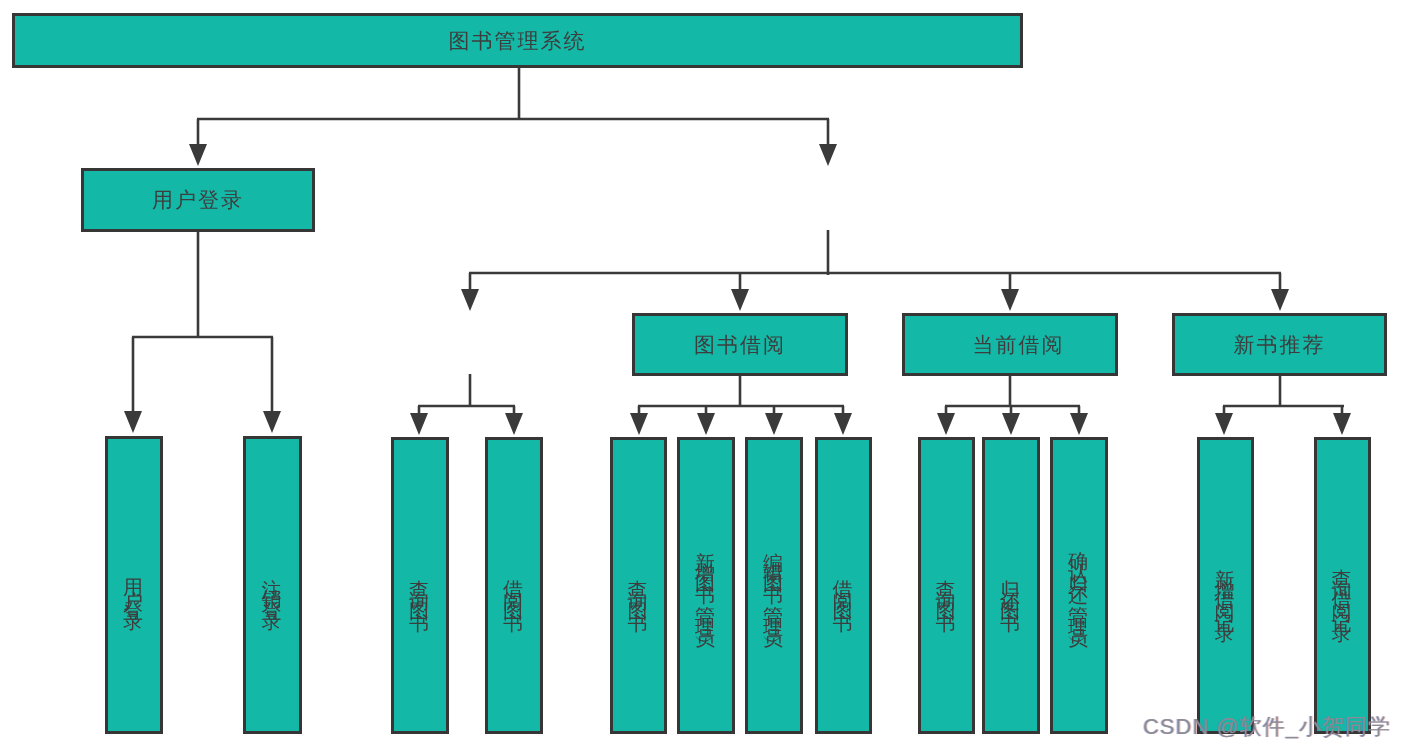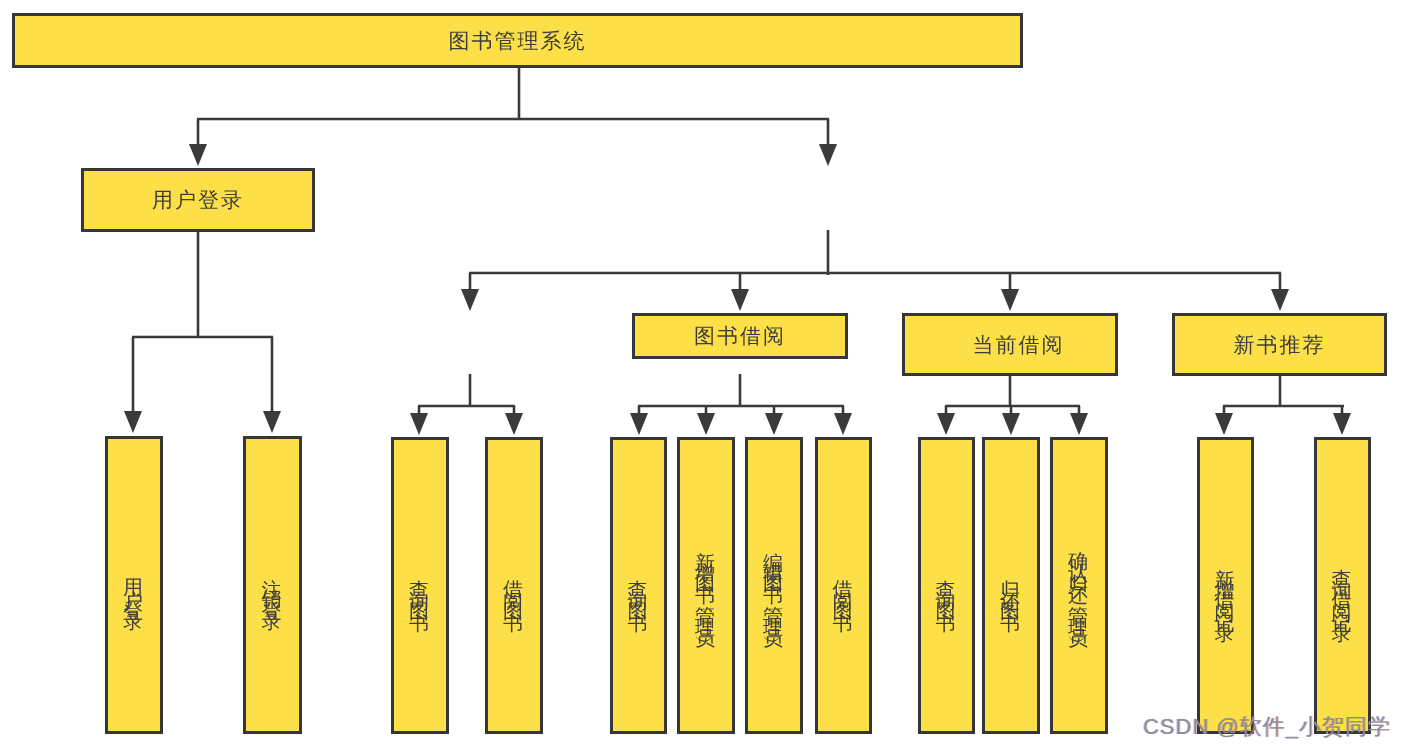--- a/index.html
+++ b/index.html
@@ -15,21 +15,21 @@
     width:1405px;height:747px;
     background:var(--bg);
     font-family:"Liberation Sans","DejaVu Sans",sans-serif;
     overflow:hidden;
   }
   #connectors{position:absolute;left:0;top:0;pointer-events:none;}
   .node{
     position:absolute;
     box-sizing:border-box;
     border:3px solid var(--border);
-    background:#fde047;
+    background:#14b8a6;
     display:flex;
     align-items:center;
     justify-content:center;
     color:var(--text);
     font-size:21px;
     letter-spacing:2px;
     white-space:nowrap;
   }
   .leaf{font-size:20px;}
   .leaf .vtext{
@@ -110,21 +110,21 @@
     </svg>
 
   <div class="node" style="left:12px;top:13px;width:1011px;height:55px;">
     <span>图书管理系统</span>
   </div>
 
   <div class="node" style="left:81px;top:168px;width:234px;height:64px;">
     <span>用户登录</span>
   </div>
 
-  <div class="node" style="left:632px;top:313px;width:216px;height:46px;">
+  <div class="node" style="left:632px;top:313px;width:216px;height:63px;">
     <span>图书借阅</span>
   </div>
   <div class="node" style="left:902px;top:313px;width:216px;height:63px;padding-left:17px;">
     <span>当前借阅</span>
   </div>
   <div class="node" style="left:1172px;top:313px;width:215px;height:63px;">
     <span>新书推荐</span>
   </div>
 
   <div class="node leaf" style="left:105px;top:436px;width:58px;height:298px;">

